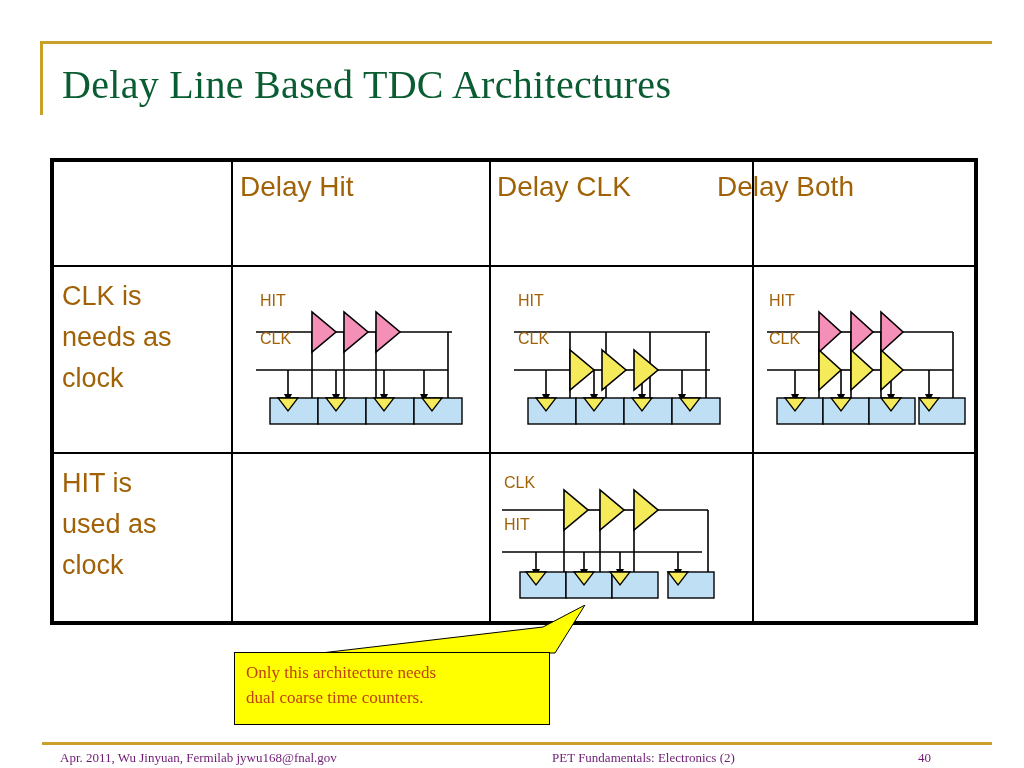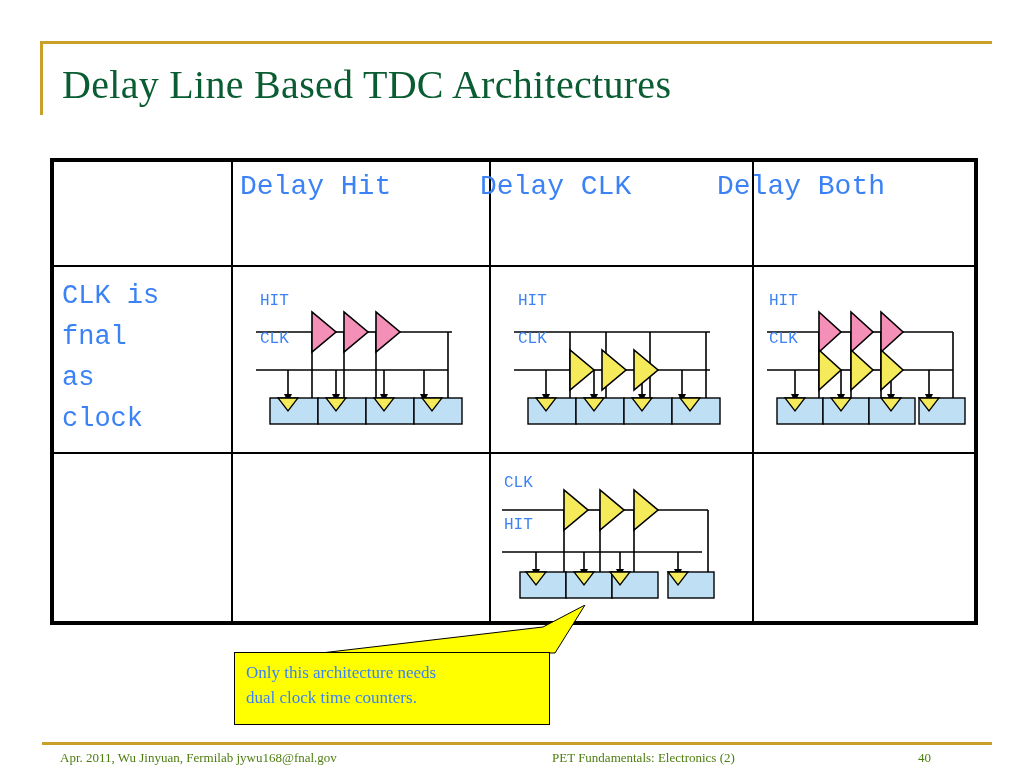--- a/index.html
+++ b/index.html
@@ -29,47 +29,47 @@
 
   
   .tbl{
     position:absolute;left:50px;top:138px;width:928px;height:467px;
     border:4px solid #000;box-sizing:border-box;
   }
   .vline{position:absolute;top:0;bottom:0;width:2px;background:#000;}
   .hline{position:absolute;left:0;right:0;height:2px;background:#000;}
 
   .cell-label{
-    position:absolute;font-size:27px;line-height:41px;color:#3b82f6;
-    font-family:Liberation Mono, monospace;
+    position:absolute;font-size:27px;line-height:41px;color:#a16207;
+    font-family:Liberation Sans, sans-serif;
   }
   .hdr{font-size:28px;line-height:34px;}
 
   
   .diagram{position:absolute;}
   .diagram svg{display:block;}
 
   
   .callout-tail{position:absolute;left:225px;top:585px;}
   .callout-box{
     position:absolute;left:234px;top:632px;width:316px;height:73px;
     background:#ffff00;border:1px solid #000;box-sizing:border-box;
   }
   .callout-text{
     position:absolute;left:246px;top:640px;width:300px;
-    font-size:17px;line-height:25px;color:#3b82f6;
+    font-size:17px;line-height:25px;color:#c2410c;
     font-family:"Liberation Serif","DejaVu Serif",serif;
   }
 
   
   .footer-rule{
     position:absolute;left:42px;top:722px;width:950px;height:3px;background:#c8a02a;
   }
   .footer{
-    position:absolute;top:730px;font-size:13px;color:#4d7c0f;
+    position:absolute;top:730px;font-size:13px;color:#701a75;
     font-family:"Liberation Serif","DejaVu Serif",serif;
   }
   .footer-left{left:60px;}
   .footer-center{left:552px;}
   .footer-right{left:918px;}
 </style>
 </head>
 <body>
 
 <div class="slide">
@@ -80,24 +80,25 @@
 
   <div class="tbl">
     <div class="vline" style="left:177px;"></div>
     <div class="vline" style="left:435px;"></div>
     <div class="vline" style="left:698px;"></div>
     <div class="hline" style="top:103px;"></div>
     <div class="hline" style="top:290px;"></div>
   </div>
 
   <div class="cell-label hdr" style="left:240px;top:150px;">Delay Hit</div>
-  <div class="cell-label hdr" style="left:480px;top:150px;text-align:center;">Delay CLK</div>
+  <div class="cell-label hdr" style="left:497px;top:150px;text-align:center;">Delay CLK</div>
   <div class="cell-label hdr" style="left:717px;top:150px;">Delay Both</div>
 
-  <div class="cell-label" style="left:62px;top:256px;width:110px;">CLK is fnal as clock</div>
+  <div class="cell-label" style="left:62px;top:256px;width:110px;">CLK is needs as clock</div>
+  <div class="cell-label" style="left:62px;top:443px;width:110px;">HIT is used as clock</div>
 
   <div class="diagram" style="left:252px;top:278px;">
     <svg width="215" height="128" viewBox="0 0 215 128">
       <g stroke="#000" stroke-width="1.6" fill="none">
 
         <line x1="4" y1="34" x2="60" y2="34"></line>
         <line x1="84" y1="34" x2="92" y2="34"></line>
         <line x1="116" y1="34" x2="124" y2="34"></line>
         <line x1="148" y1="34" x2="200" y2="34"></line>
 
@@ -305,21 +306,21 @@
   </div>
 
   <div class="callout-tail">
     <svg width="380" height="70" viewBox="0 0 380 70">
       <polygon points="360,0 330,48 96,48 318,22" fill="#ffff00" stroke="#000" stroke-width="1"></polygon>
     </svg>
   </div>
   <div class="callout-box"></div>
   <div class="callout-text">
     <div>Only this architecture needs</div>
-    <div>dual clock time counters.</div>
+    <div>dual coarse time counters.</div>
   </div>
 
   <div class="footer-rule"></div>
   <div class="footer footer-left">Apr. 2011, Wu Jinyuan, Fermilab jywu168@fnal.gov</div>
   <div class="footer footer-center">PET Fundamentals: Electronics (2)</div>
   <div class="footer footer-right">40</div>
 
 </div>
 
 </body></html>

